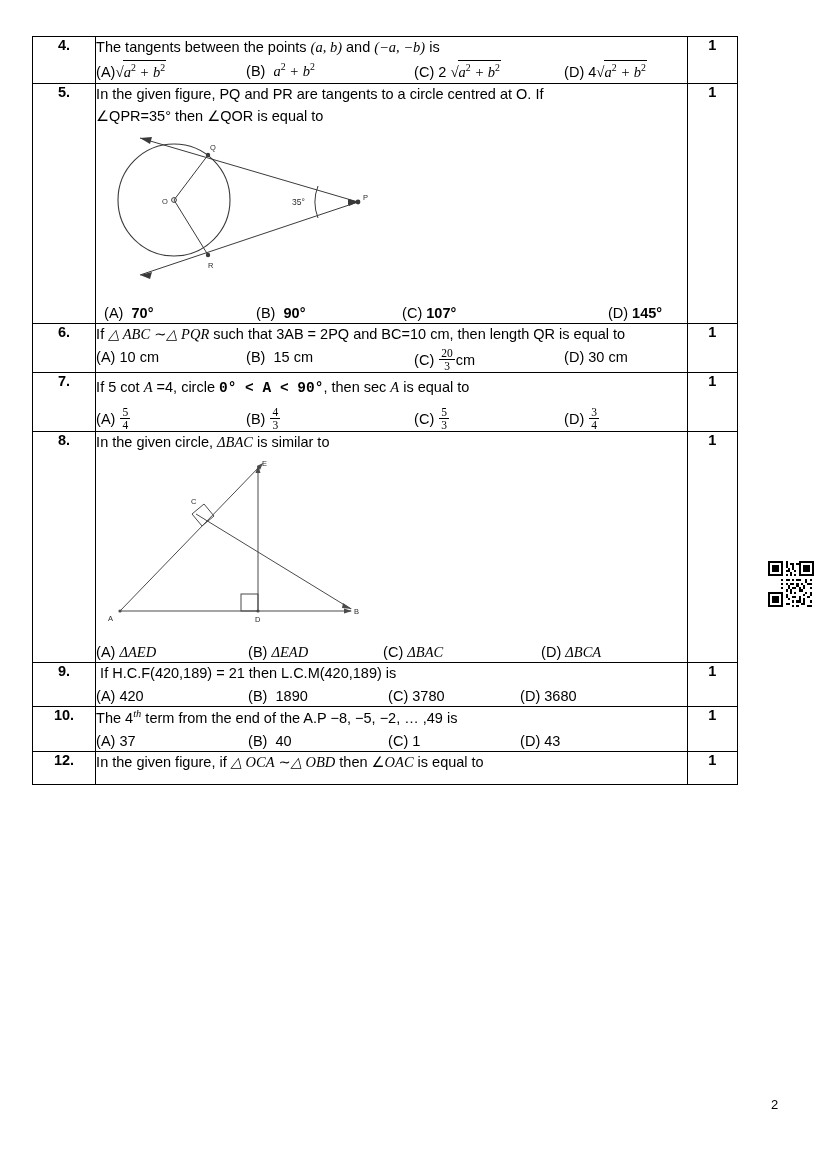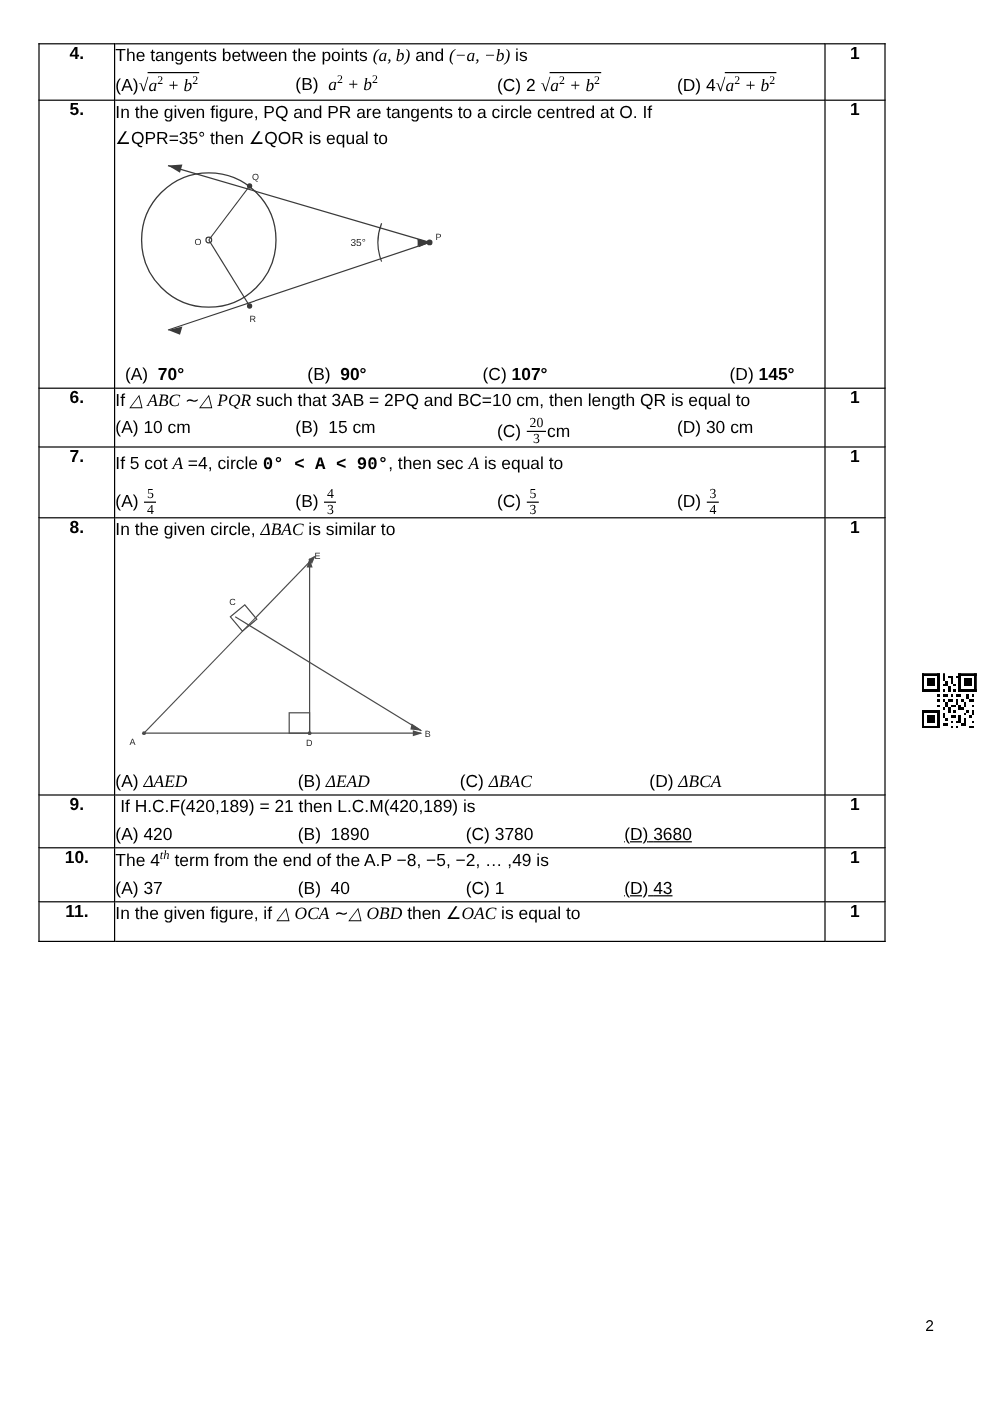--- a/index.html
+++ b/index.html
@@ -81,21 +81,21 @@
   .opts.q5 .opt:nth-child(4) { width: 100px; text-align: right; }
 
   .opts.q8 .opt:nth-child(1) { width: 152px; }
   .opts.q8 .opt:nth-child(2) { width: 135px; }
   .opts.q8 .opt:nth-child(3) { width: 158px; }
   .opts.q8 .opt:nth-child(4) { width: 100px; }
 
   .opts.q9 .opt:nth-child(1) { width: 152px; }
   .opts.q9 .opt:nth-child(2) { width: 140px; }
   .opts.q9 .opt:nth-child(3) { width: 132px; }
-  .opts.q9 .opt:nth-child(4) { width: 100px; text-decoration: underline; }
+  .opts.q9 .opt:nth-child(4) { width: 100px; }
 
   .math {
     font-family: "Liberation Serif", serif;
     font-style: italic;
   }
   .mathup {
     font-family: Liberation Mono, monospace;
   }
 
   
@@ -331,21 +331,21 @@
           <div class="opt"><span>(A)</span> <span>37</span></div>
           <div class="opt"><span>(B)</span>&nbsp; <span>40</span></div>
           <div class="opt"><span>(C)</span> <span>1</span></div>
           <div class="opt"><span>(D)</span> <span>43</span></div>
         </div>
       </td>
       <td class="col-marks qmarks">1</td>
     </tr>
 
     <tr>
-      <td class="col-num qnum" style="padding-bottom:10px">11.</td>
+      <td class="col-num qnum" style="padding-bottom:10px">12.</td>
       <td class="col-body qbody" style="padding-bottom:10px">
         <div class="stem">
           <span>In the given figure, if </span><span class="math">△ OCA</span><span> ∼</span><span class="math">△ OBD</span><span> then ∠</span><span class="math">OAC</span><span> is equal to</span>
         </div>
       </td>
       <td class="col-marks qmarks">1</td>
     </tr>
 
   </tbody>
     </table>

